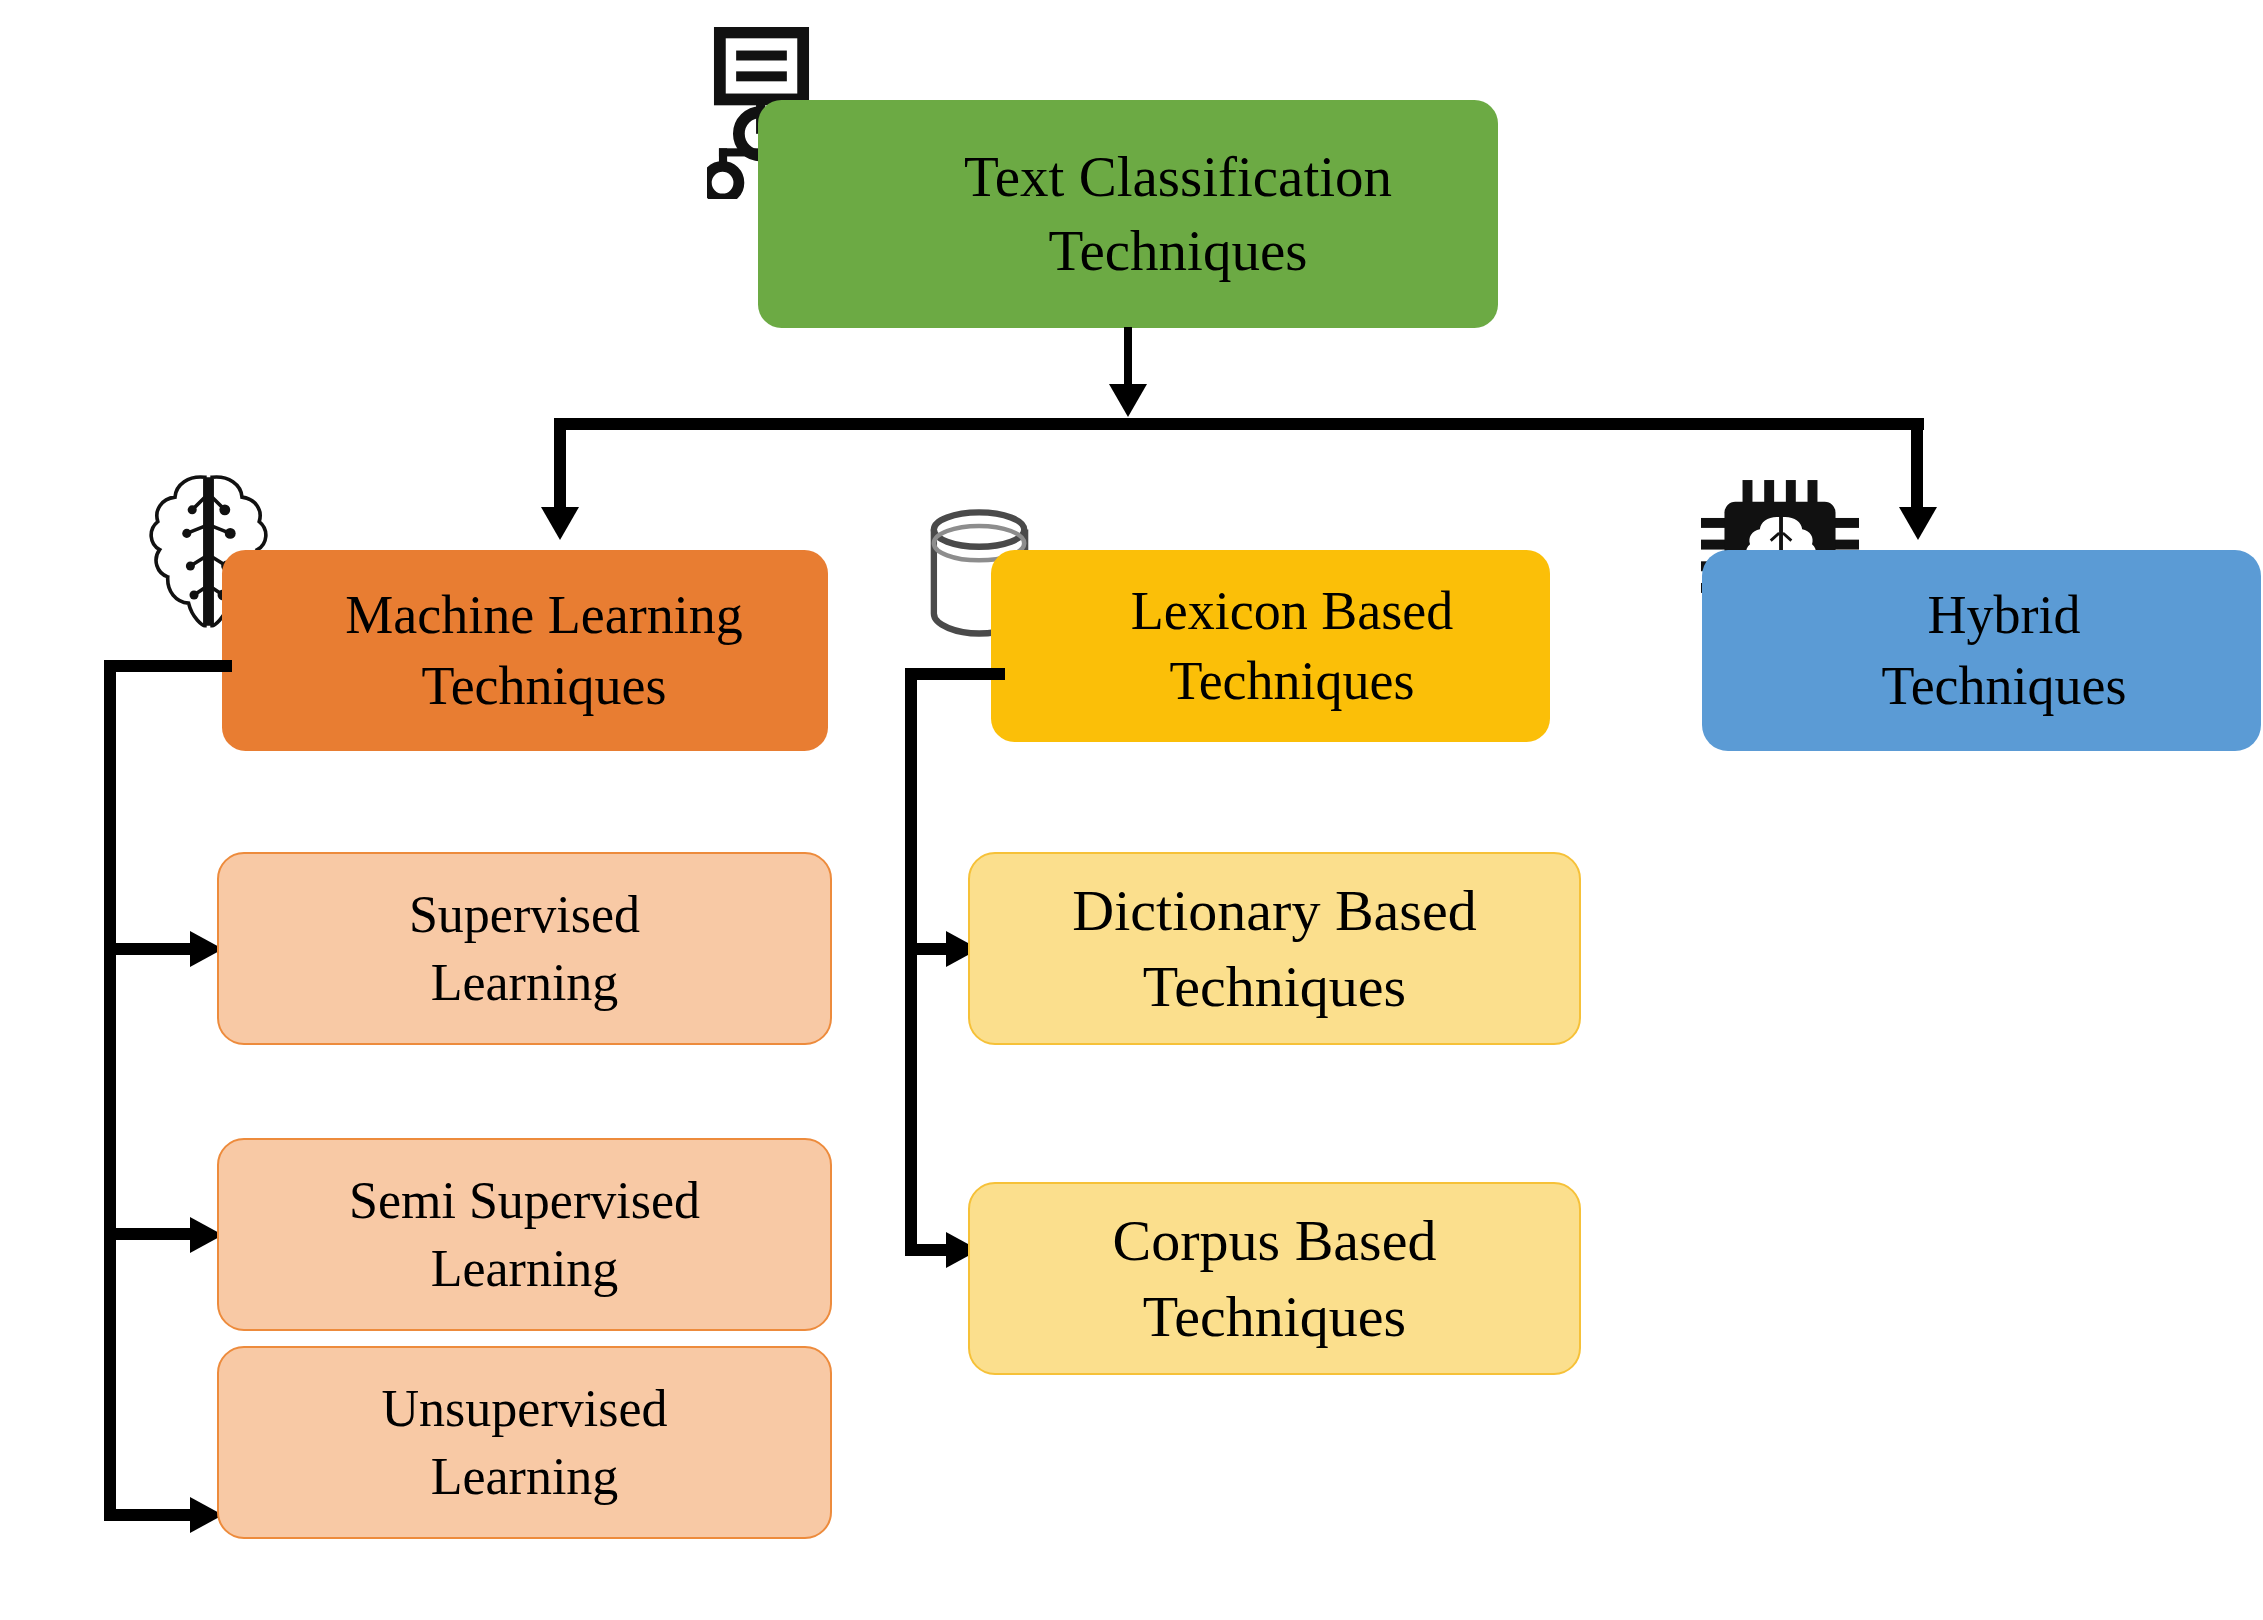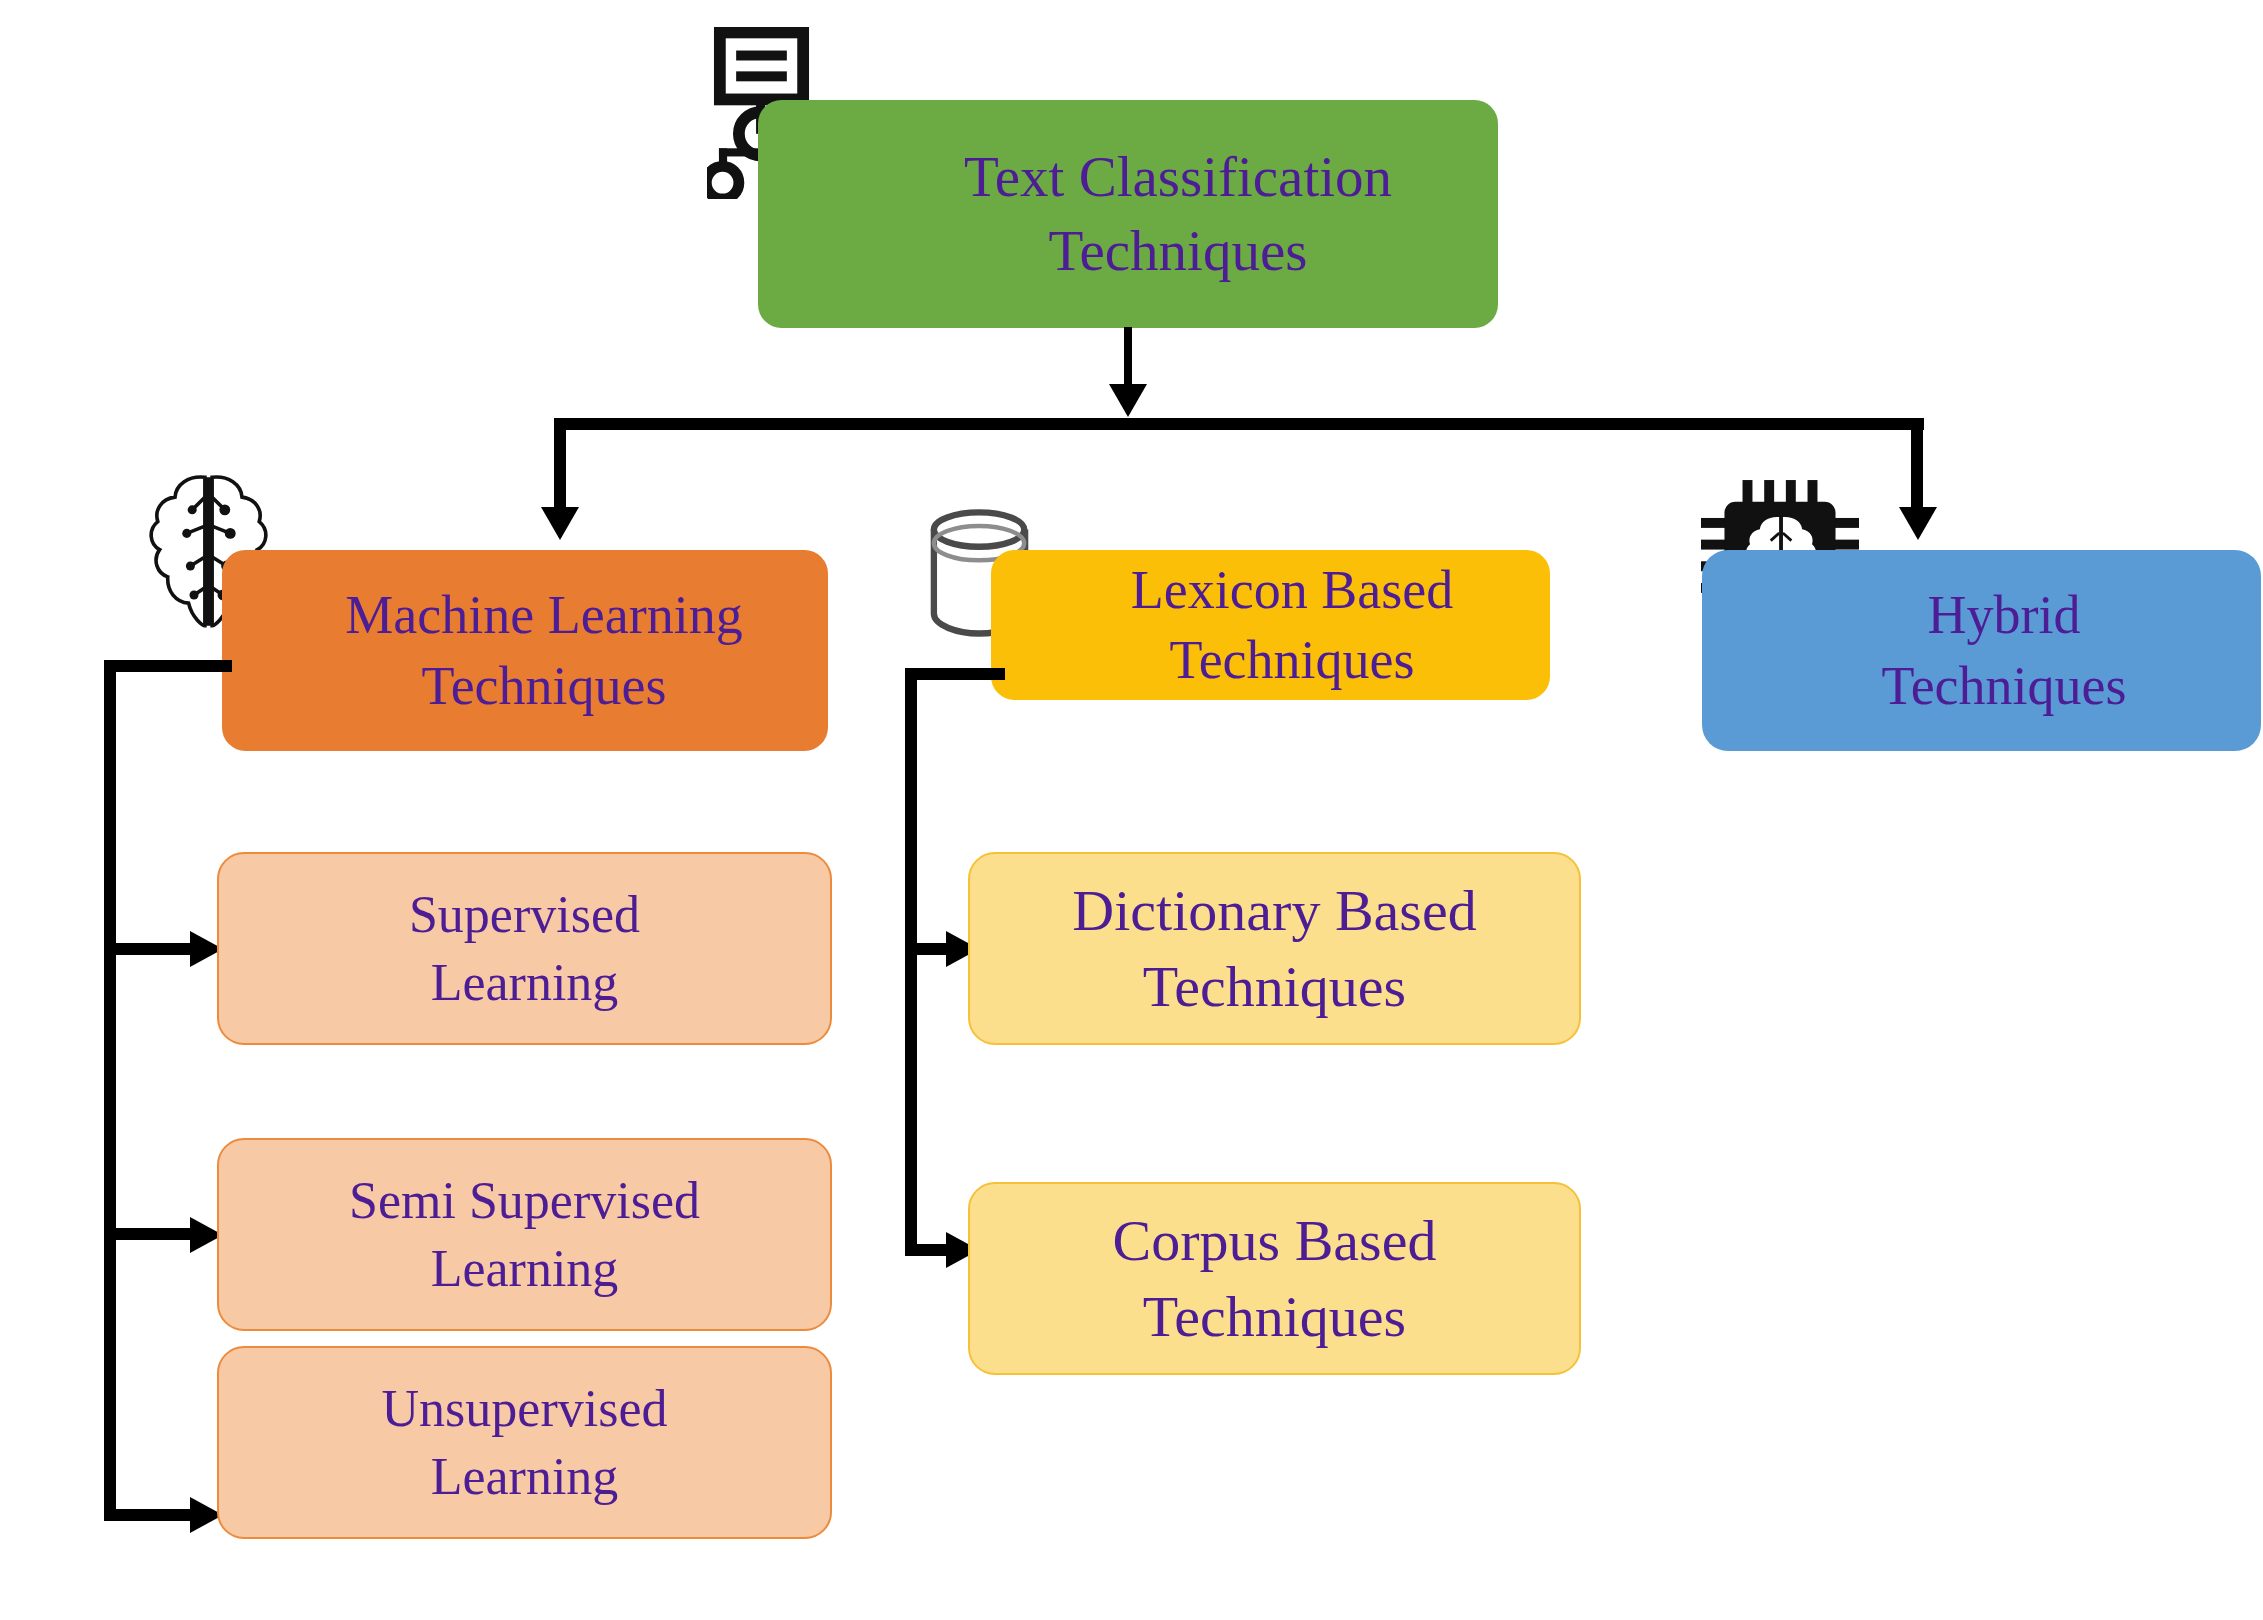--- a/index.html
+++ b/index.html
@@ -16,21 +16,21 @@
     height: 1620px;
     background: #ffffff;
     overflow: hidden;
   }
   .node {
     position: absolute;
     display: flex;
     align-items: center;
     justify-content: center;
     text-align: center;
-    color: #4c1d95;
+    color: #000000;
     box-sizing: border-box;
     line-height: 1.30;
   }
   .node-label { display: block; padding: 0 9px; }
 
   
   #node-root {
     left: 758px; top: 100px; width: 740px; height: 228px;
     background: #6CAA44;
     border-radius: 23.5px;
@@ -40,21 +40,21 @@
 
   
   #node-ml {
     left: 222px; top: 550px; width: 606px; height: 201px;
     background: #E87D32;
     border-radius: 23.5px;
     font-size: 54px;
   }
   #node-ml .node-label { padding-left: 47px; font-family: Liberation Serif, serif; }
   #node-lex {
-    left: 991px; top: 550px; width: 559px; height: 150px;
+    left: 991px; top: 550px; width: 559px; height: 192px;
     background: #FBBF08;
     border-radius: 23.5px;
     font-size: 54px;
     text-align: center;
   }
   #node-lex .node-label { padding-left: 52px; }
   #node-hyb {
     left: 1702px; top: 550px; width: 559px; height: 201px;
     background: #5B9BD5;
     border-radius: 26px;

